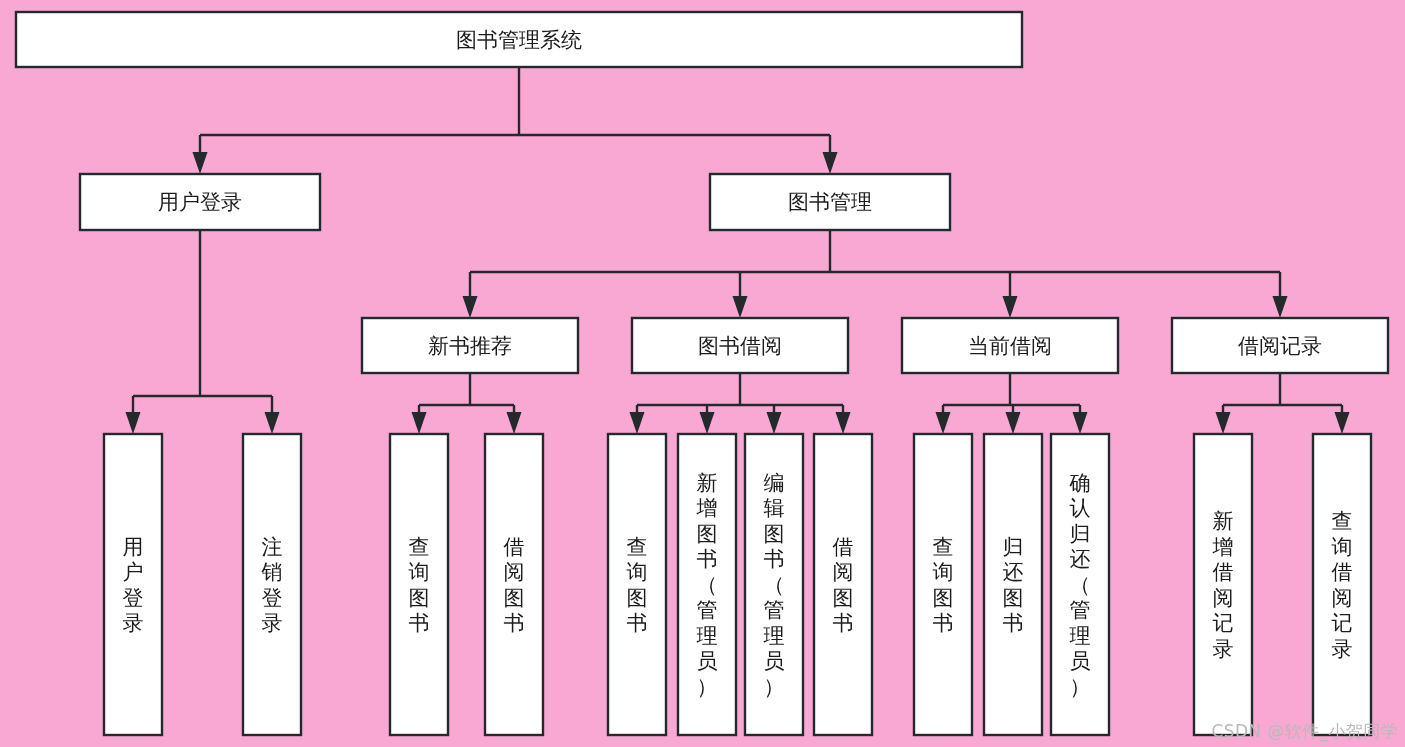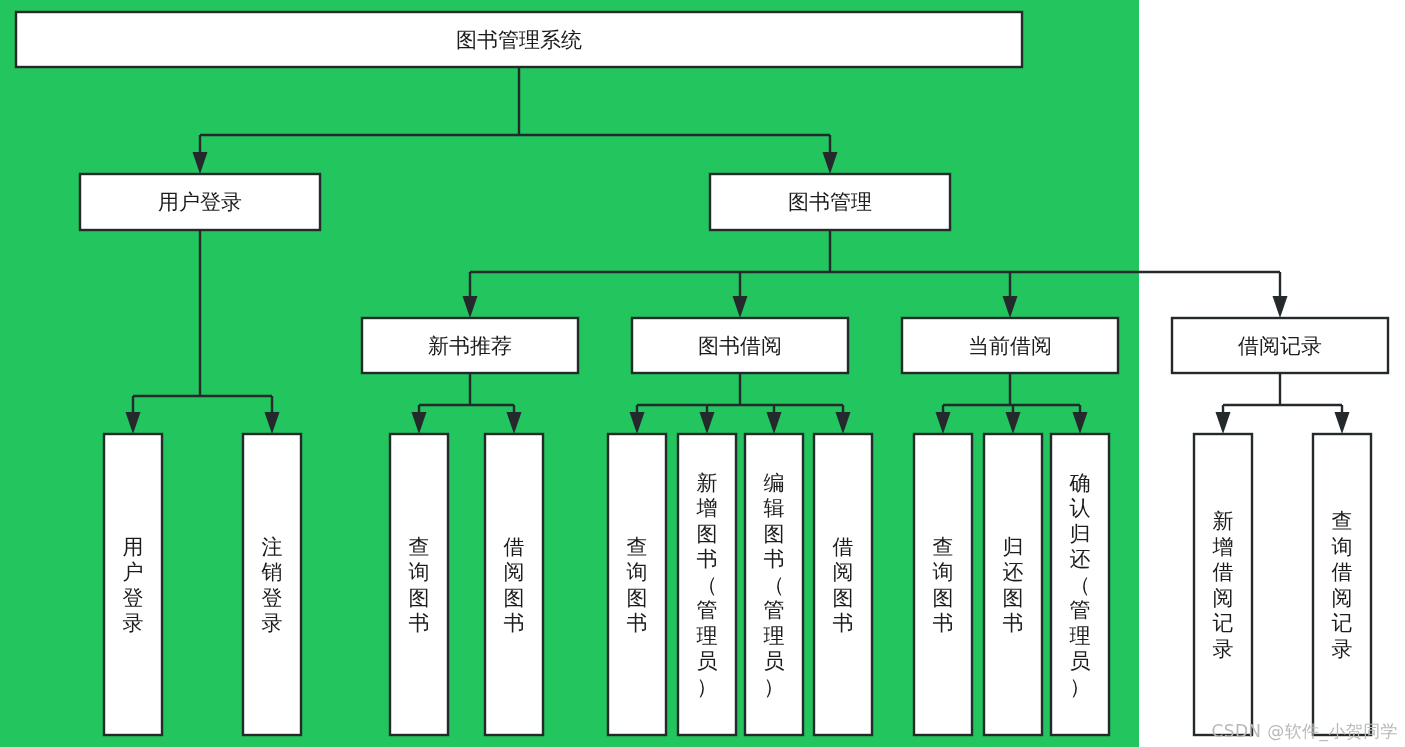--- a/index.html
+++ b/index.html
@@ -9,23 +9,23 @@
     background: #ffffff;
   }
   body {
     width: 1405px;
     height: 747px;
     font-family: "DejaVu Sans", "Liberation Sans", sans-serif;
     overflow: hidden;
   }
   #diagram-root {
     position: relative;
-    width: 1139px;
+    width: 1405px;
     height: 747px;
-    background: #22c55e;
+    background: #f9a8d4;
   }
   svg#chart-svg {
     position: absolute;
     top: 0;
     left: 0;
     width: 1405px;
     height: 747px;
     display: block;
   }
   .node-rect {

